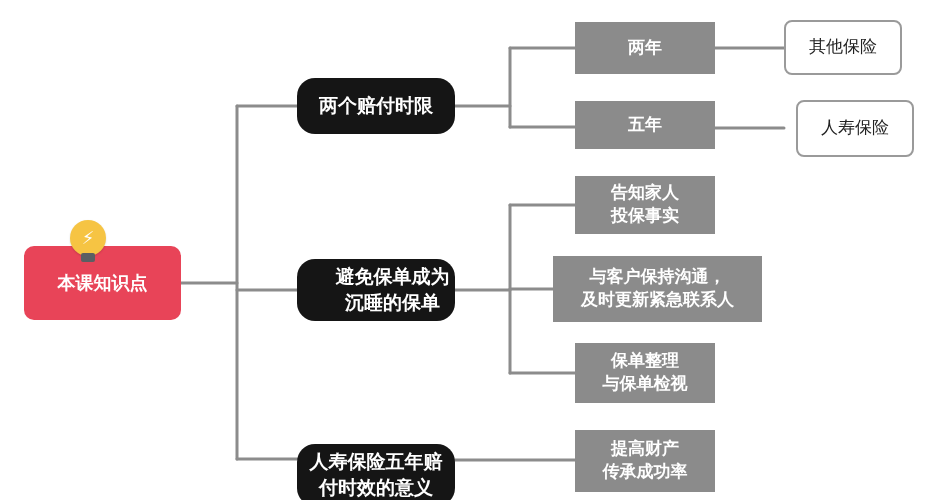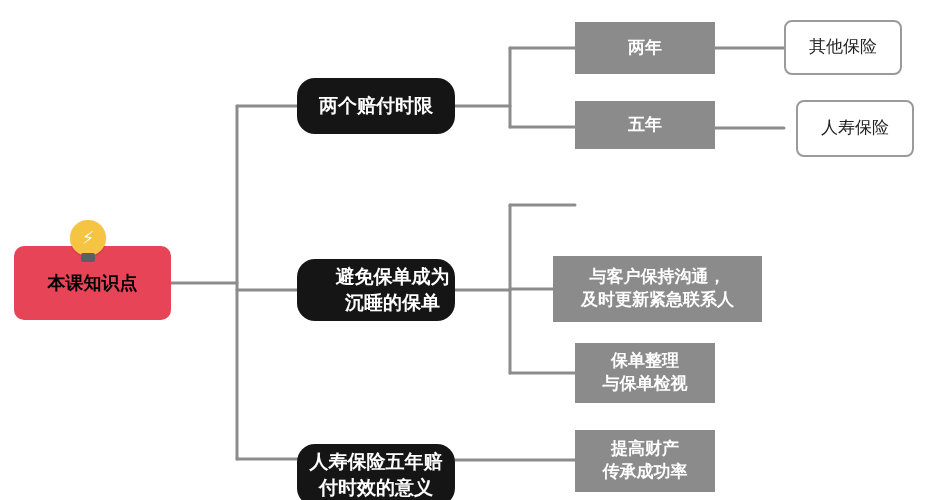--- a/index.html
+++ b/index.html
@@ -24,24 +24,24 @@
     align-items: center;
     justify-content: center;
     text-align: center;
     white-space: pre-line;
     box-sizing: border-box;
     border-radius: 10px;
     font-weight: bold;
     line-height: 1.35;
   }
   .root-node {
-    left: 14px; top: 246px;
+    left: 24px; top: 246px;
     width: 157px; height: 74px;
     background: #e84458;
-    color: #000000;
+    color: #ffffff;
     font-size: 18px;
   }
   .branch-node {
     left: 297px;
     width: 158px;
     background: #151515;
     color: #ffffff;
     font-size: 19px;
     border-radius: 18px;
   }
@@ -133,20 +133,22 @@
 
   <div class="node leaf-node" style="left:784px; top:20px; width:118px; height:55px;">其他保险</div>
 
   <div class="node child-node" style="left:575px; top:101px; width:140px; height:48px;">五年</div>
 
   <div class="node leaf-node" style="left:784px; top:100px; width:118px; height:57px;margin-left:12px;">人寿保险</div>
 
   <div class="node branch-node" style="top:259px; height:62px;padding-left:33px;">避免保单成为
 沉睡的保单</div>
 
+  <div class="node child-node" style="left:575px; top:176px; width:140px; height:58px;">告知家人
+投保事实</div>
 
   <div class="node child-node" style="left:553px; top:256px; width:209px; height:66px;">与客户保持沟通，
 及时更新紧急联系人</div>
 
   <div class="node child-node" style="left:575px; top:343px; width:140px; height:60px;">保单整理
 与保单检视</div>
 
   <div class="node branch-node" style="top:444px; height:62px;">人寿保险五年赔
 付时效的意义</div>
 

